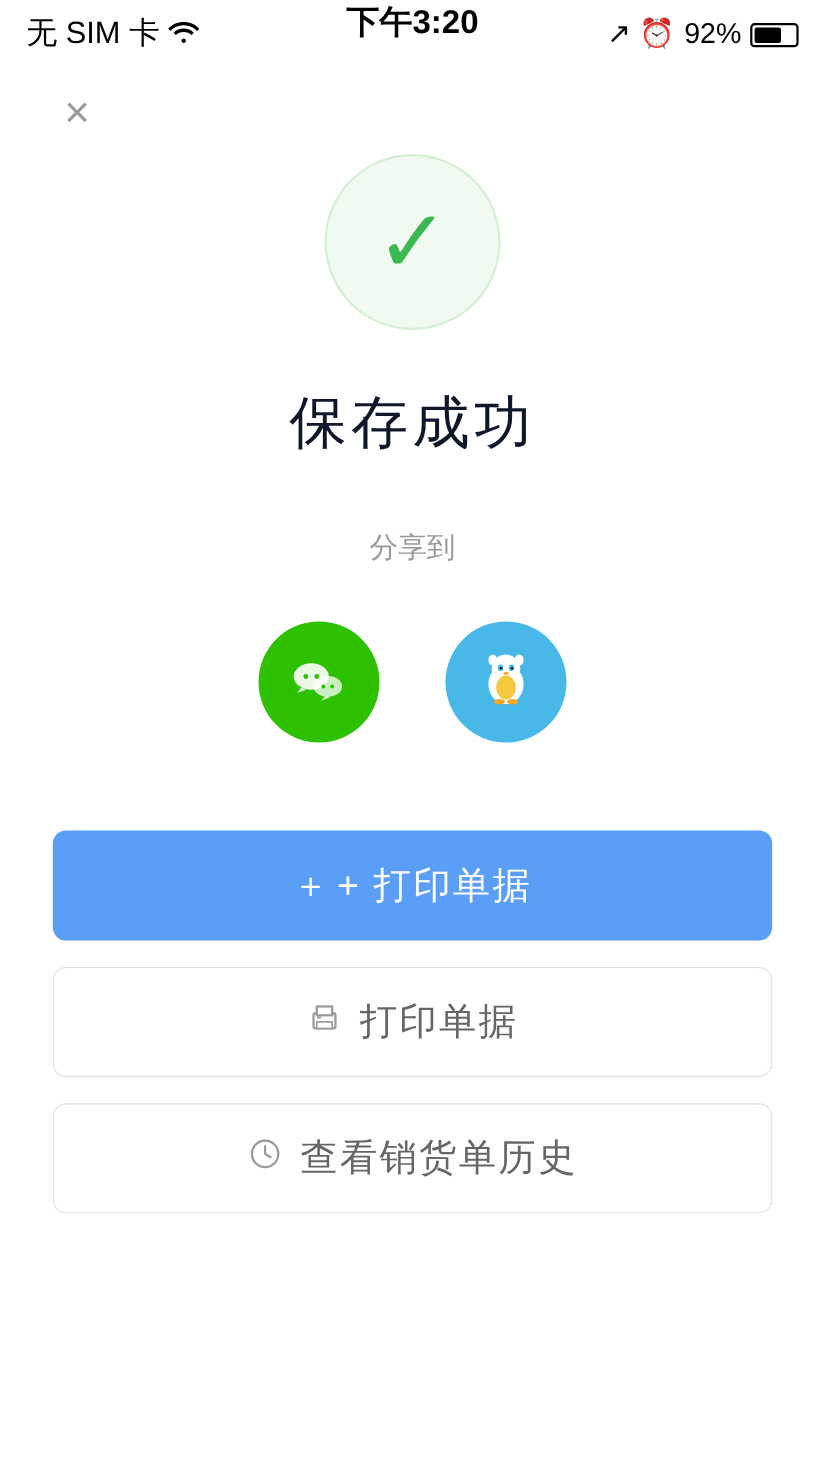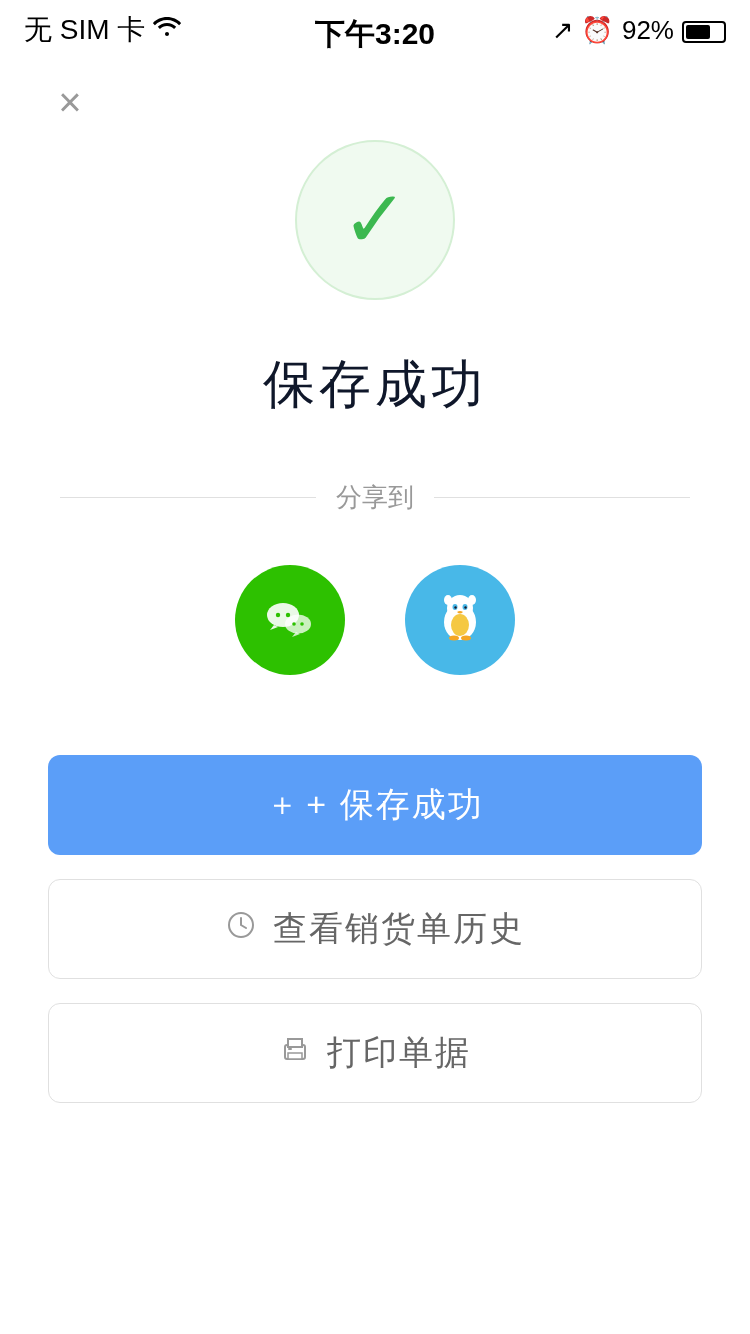--- a/index.html
+++ b/index.html
@@ -24,35 +24,35 @@
       height: 60px;
       display: flex;
       align-items: center;
       justify-content: space-between;
       padding: 0 24px;
       background: #ffffff;
     }
 
     .status-left {
       display: flex;
-      align-items: flex-start;
+      align-items: center;
       gap: 8px;
       font-size: 28px;
       font-weight: 500;
       color: #000;
     }
 
     .status-center {
       font-size: 30px;
       font-weight: 600;
       color: #000;
       position: absolute;
       left: 50%;
       transform: translateX(-50%);
-      top: 14px;
+      top: 0;
     }
 
     .status-right {
       display: flex;
       align-items: center;
       gap: 8px;
       font-size: 26px;
       color: #000;
     }
 
@@ -129,20 +129,21 @@
       letter-spacing: 4px;
     }
 
     
     .share-divider {
       width: 100%;
       display: flex;
       align-items: center;
       padding: 0 60px;
       margin-bottom: 50px;
+      flex-direction: column;
     }
 
     .divider-line {
       flex: 1;
       height: 1px;
       background: #e0e0e0;
     }
 
     .divider-text {
       font-size: 26px;
@@ -316,39 +317,39 @@
 
         <ellipse cx="20" cy="12" rx="4" ry="5" fill="white"></ellipse>
         <ellipse cx="44" cy="12" rx="4" ry="5" fill="white"></ellipse>
       </svg>
     </div>
   </div>
 
   <div class="action-buttons">
     <button class="btn-primary">
       <span class="btn-icon">＋</span>
-      <span style="margin-left:-10px;">+ 保存成功</span>
-    </button>
-
-    <button class="btn-secondary">
-      <span class="btn-icon">
-        <svg width="32" height="32" viewBox="0 0 32 32" fill="none">
-          <circle cx="16" cy="16" r="12" stroke="#999" stroke-width="2"></circle>
-          <path d="M16 9v7l5 3" stroke="#999" stroke-width="2" stroke-linecap="round"></path>
-        </svg>
-      </span>
-      <span>查看销货单历史</span>
+      <span style="margin-left:-10px;">+ 打印单据</span>
     </button>
 
     <button class="btn-secondary">
       <span class="btn-icon">
         <svg width="32" height="32" viewBox="0 0 32 32" fill="none">
           <rect x="6" y="12" width="20" height="14" rx="2" stroke="#999" stroke-width="2"></rect>
           <rect x="9" y="6" width="14" height="8" fill="#fff" stroke="#999" stroke-width="2"></rect>
           <rect x="9" y="20" width="14" height="6" fill="#fff" stroke="#999" stroke-width="1.5"></rect>
           <rect x="9" y="15" width="4" height="2" rx="1" fill="#999"></rect>
         </svg>
       </span>
       <span>打印单据</span>
     </button>
+
+    <button class="btn-secondary">
+      <span class="btn-icon">
+        <svg width="32" height="32" viewBox="0 0 32 32" fill="none">
+          <circle cx="16" cy="16" r="12" stroke="#999" stroke-width="2"></circle>
+          <path d="M16 9v7l5 3" stroke="#999" stroke-width="2" stroke-linecap="round"></path>
+        </svg>
+      </span>
+      <span>查看销货单历史</span>
+    </button>
   </div>
 
 </div>
 
 </body></html>

